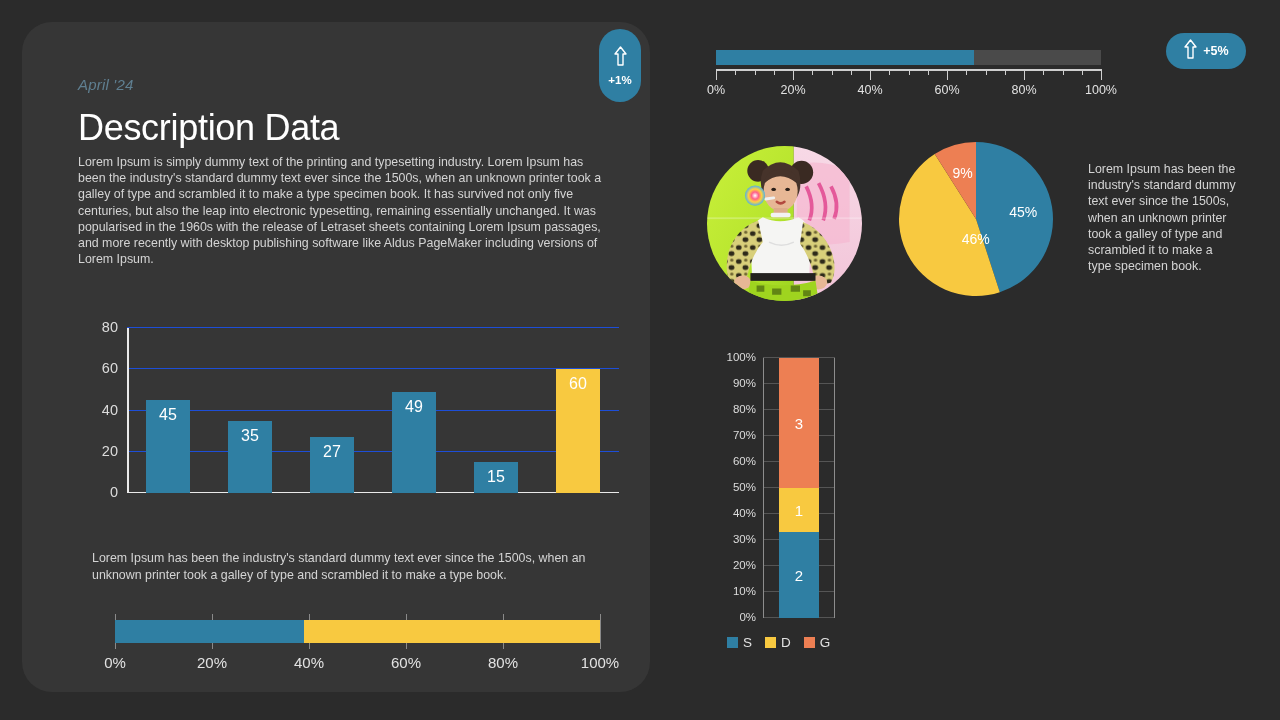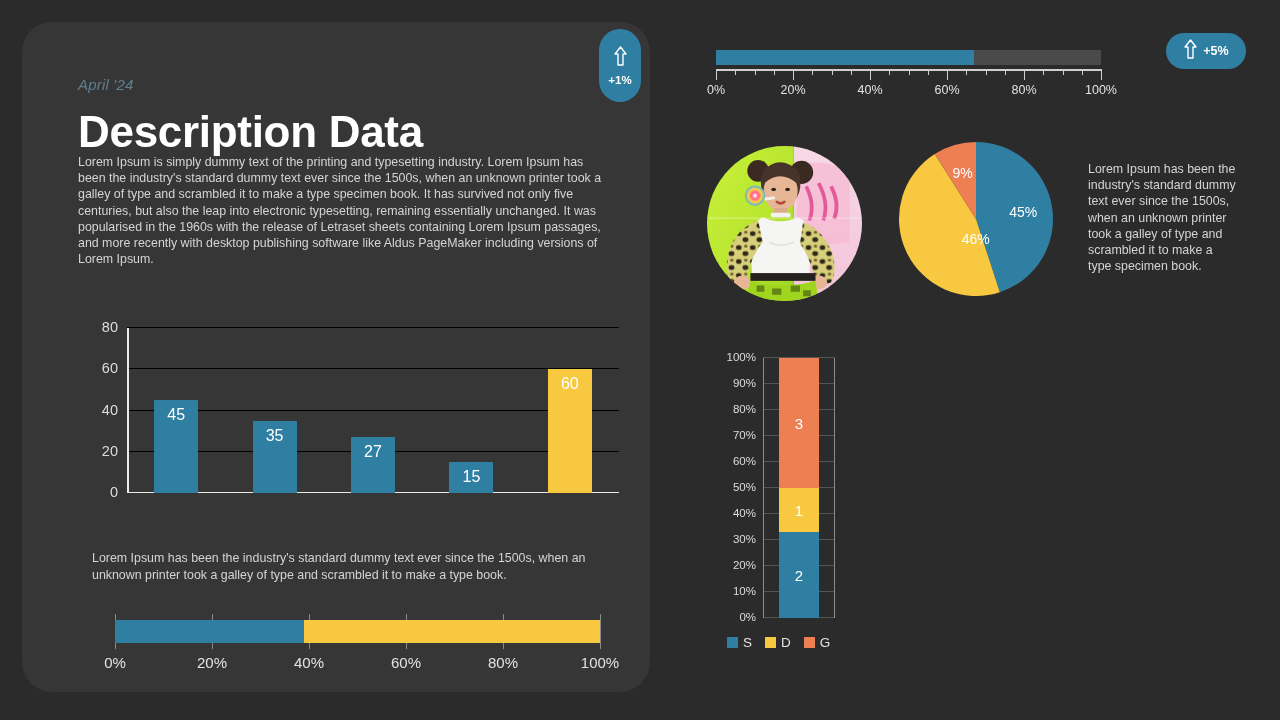--- a/index.html
+++ b/index.html
@@ -16,21 +16,21 @@
   .left-card{
     position:absolute;left:22px;top:22px;width:628px;height:670px;
     background:#363636;border-radius:30px;
   }
   .eyebrow{
     position:absolute;left:56px;top:54px;
     font-style:italic;font-size:15px;color:#5f7f91;letter-spacing:.2px;
   }
   .page-title{
     position:absolute;left:56px;top:85px;
-    font-size:44px;font-weight:bold;color:#ffffff;letter-spacing:-.3px;
+    font-size:36px;font-weight:normal;color:#ffffff;letter-spacing:-.3px;
   }
   .lead-para{
     position:absolute;left:56px;top:132px;width:528px;
     font-size:12.4px;line-height:16.2px;color:#d4d4d4;
   }
 
   .badge-vert{
     position:absolute;left:599px;top:29px;width:42px;height:73px;
     background:#2f7fa3;border-radius:21px;
     display:flex;flex-direction:column;align-items:center;justify-content:center;gap:3px;
@@ -40,21 +40,21 @@
     position:absolute;left:1166px;top:33px;width:80px;height:36px;
     background:#2f7fa3;border-radius:18px;
     display:flex;align-items:center;justify-content:center;gap:5px;
   }
   .badge-horiz .lbl{font-size:12.5px;font-weight:bold;color:#fff;}
 
   
   .barchart{position:absolute;left:60px;top:298px;width:545px;height:205px;}
   .bc-plot{position:absolute;left:45px;top:8px;right:8px;height:165px;}
   .bc-grid{position:absolute;inset:0;}
-  .bc-grid .gl{position:absolute;left:0;right:0;height:1px;background:#000000;}
+  .bc-grid .gl{position:absolute;left:0;right:0;height:1px;background:#1d4ed8;}
   .bc-grid .gl.axis{background:#eaeaea;height:1.5px;}
   .bc-grid .yaxis{position:absolute;left:0;top:0;bottom:0;width:1.5px;background:#eaeaea;}
   .bc-ylabel{position:absolute;right:100%;margin-right:9px;transform:translateY(-50%);
     font-size:14.5px;color:#dcdcdc;white-space:nowrap;}
   .bc-bars{position:absolute;inset:0;display:flex;align-items:flex-end;}
   .bc-col{flex:1;display:flex;flex-direction:column;align-items:center;justify-content:flex-end;height:100%;}
   .bc-bar{width:44px;display:flex;align-items:flex-start;justify-content:center;padding-top:6px;box-sizing:border-box;}
   .bc-val{font-size:16px;color:#ffffff;font-weight:500;}
   .bc-xlabels{position:absolute;left:45px;right:8px;top:180px;display:flex;}
   .bc-xl{flex:1;text-align:center;font-size:14.5px;color:#dcdcdc;}
@@ -164,20 +164,25 @@
               </div>
             </div>
             <div class="bc-col">
               <div class="bc-bar" style="height: 43.75%; background: rgb(47, 127, 163);">
                 <div class="bc-val">35</div>
               </div>
             </div>
             <div class="bc-col">
               <div class="bc-bar" style="height: 33.75%; background: rgb(47, 127, 163);">
                 <div class="bc-val">27</div>
+              </div>
+            </div>
+            <div class="bc-col">
+              <div class="bc-bar" style="height: 61.25%; background: rgb(47, 127, 163);">
+                <div class="bc-val">49</div>
               </div>
             </div>
             <div class="bc-col">
               <div class="bc-bar" style="height: 18.75%; background: rgb(47, 127, 163);">
                 <div class="bc-val">15</div>
               </div>
             </div>
             <div class="bc-col">
               <div class="bc-bar" style="height: 75%; background: rgb(248, 201, 64);">
                 <div class="bc-val">60</div>

